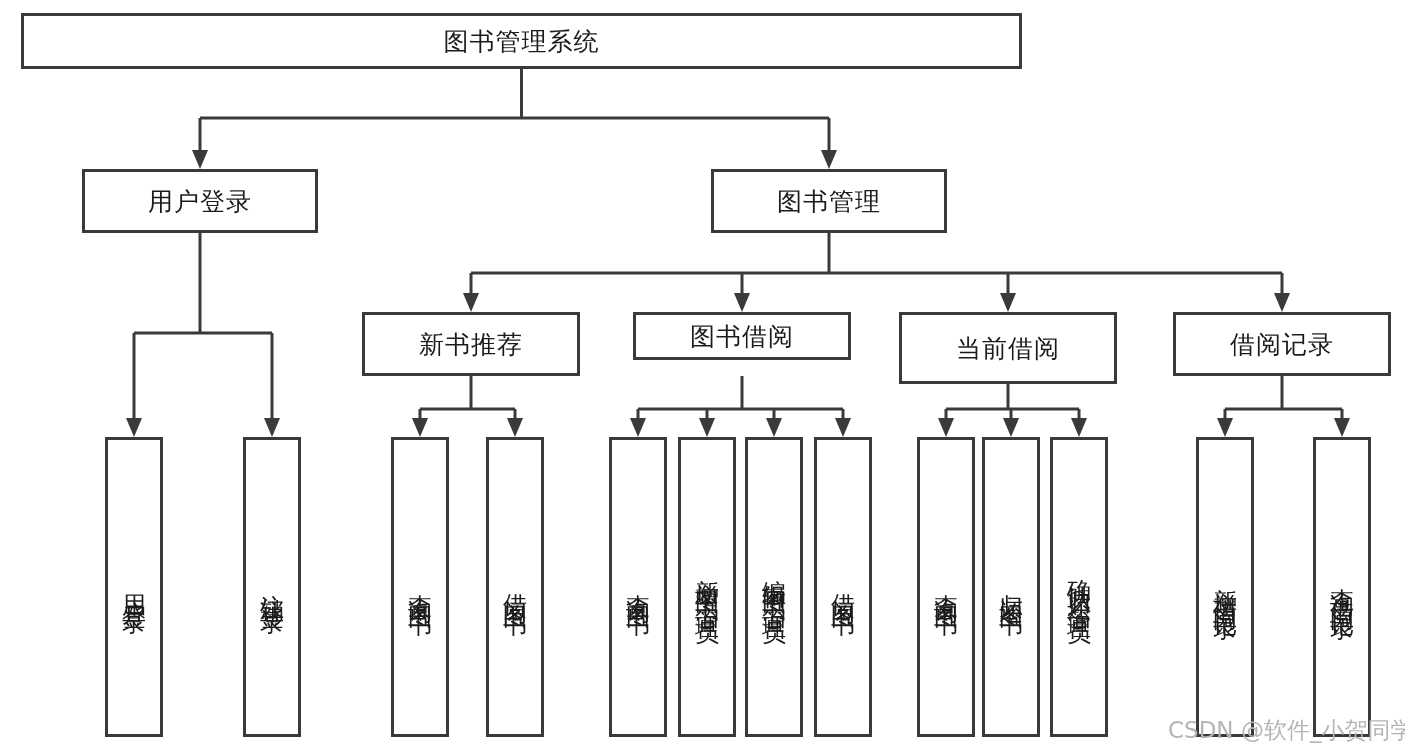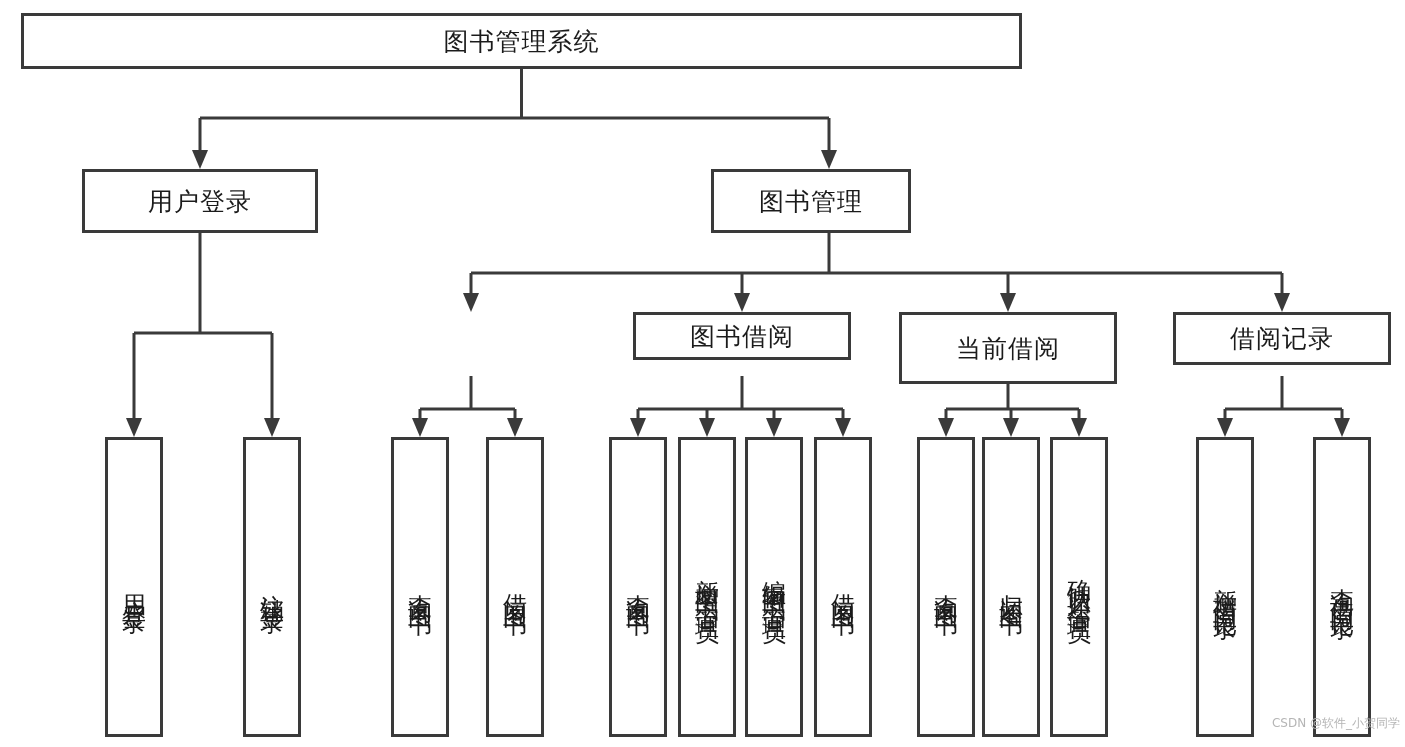--- a/index.html
+++ b/index.html
@@ -32,25 +32,25 @@
     border: 3px solid var(--line, #3a3a3a);
     display: flex;
     align-items: center;
     justify-content: center;
     color: var(--text, #1b1b1b);
     white-space: nowrap;
   }
   .h-node { font-size: 25px; letter-spacing: 1px; }
   .node-root   { left: 21px;   top: 13px;  width: 1001px; height: 56px; }
   .node-l2a    { left: 82px;   top: 169px; width: 236px;  height: 64px; }
-  .node-l2b    { left: 711px;  top: 169px; width: 200px;  height: 64px; }
+  .node-l2b    { left: 711px;  top: 169px; width: 236px;  height: 64px; }
   .node-l3a    { left: 362px;  top: 312px; width: 218px;  height: 64px; }
   .node-l3b    { left: 633px;  top: 312px; width: 218px;  height: 48px; }
   .node-l3c    { left: 899px;  top: 312px; width: 218px;  height: 72px; }
-  .node-l3d    { left: 1173px; top: 312px; width: 218px;  height: 53px; }
+  .node-l3d    { left: 1173px; top: 312px; width: 218px;  height: 64px; }
   .leaf {
     top: 437px;
     width: 58px;
     height: 300px;
     font-size: 24px;
   }
   .leaf .vtext {
     writing-mode: vertical-rl;
     text-orientation: mixed;
     letter-spacing: 6px;
@@ -67,21 +67,21 @@
   .leaf-9  { left: 917px; }
   .leaf-10 { left: 982px; }
   .leaf-11 { left: 1050px; }
   .leaf-12 { left: 1196px; }
   .leaf-13 { left: 1313px; }
   .watermark {
     position: absolute;
     left: 1168px;
     top: 715px;
     width: 232px;
-    font-size: 12px;
+    font-size: 23px;
     color: var(--watermark, #b5b5b5);
     white-space: nowrap;
     z-index: 5;
     text-align: right;
   }
 </style>
 </head>
 <body>
 
 <div class="canvas">
@@ -129,20 +129,23 @@
     <span>图书管理系统</span>
   </div>
 
   <div class="node h-node node-l2a">
     <span>用户登录</span>
   </div>
   <div class="node h-node node-l2b">
     <span>图书管理</span>
   </div>
 
+  <div class="node h-node node-l3a">
+    <span>新书推荐</span>
+  </div>
   <div class="node h-node node-l3b">
     <span>图书借阅</span>
   </div>
   <div class="node h-node node-l3c">
     <span>当前借阅</span>
   </div>
   <div class="node h-node node-l3d">
     <span>借阅记录</span>
   </div>
 

